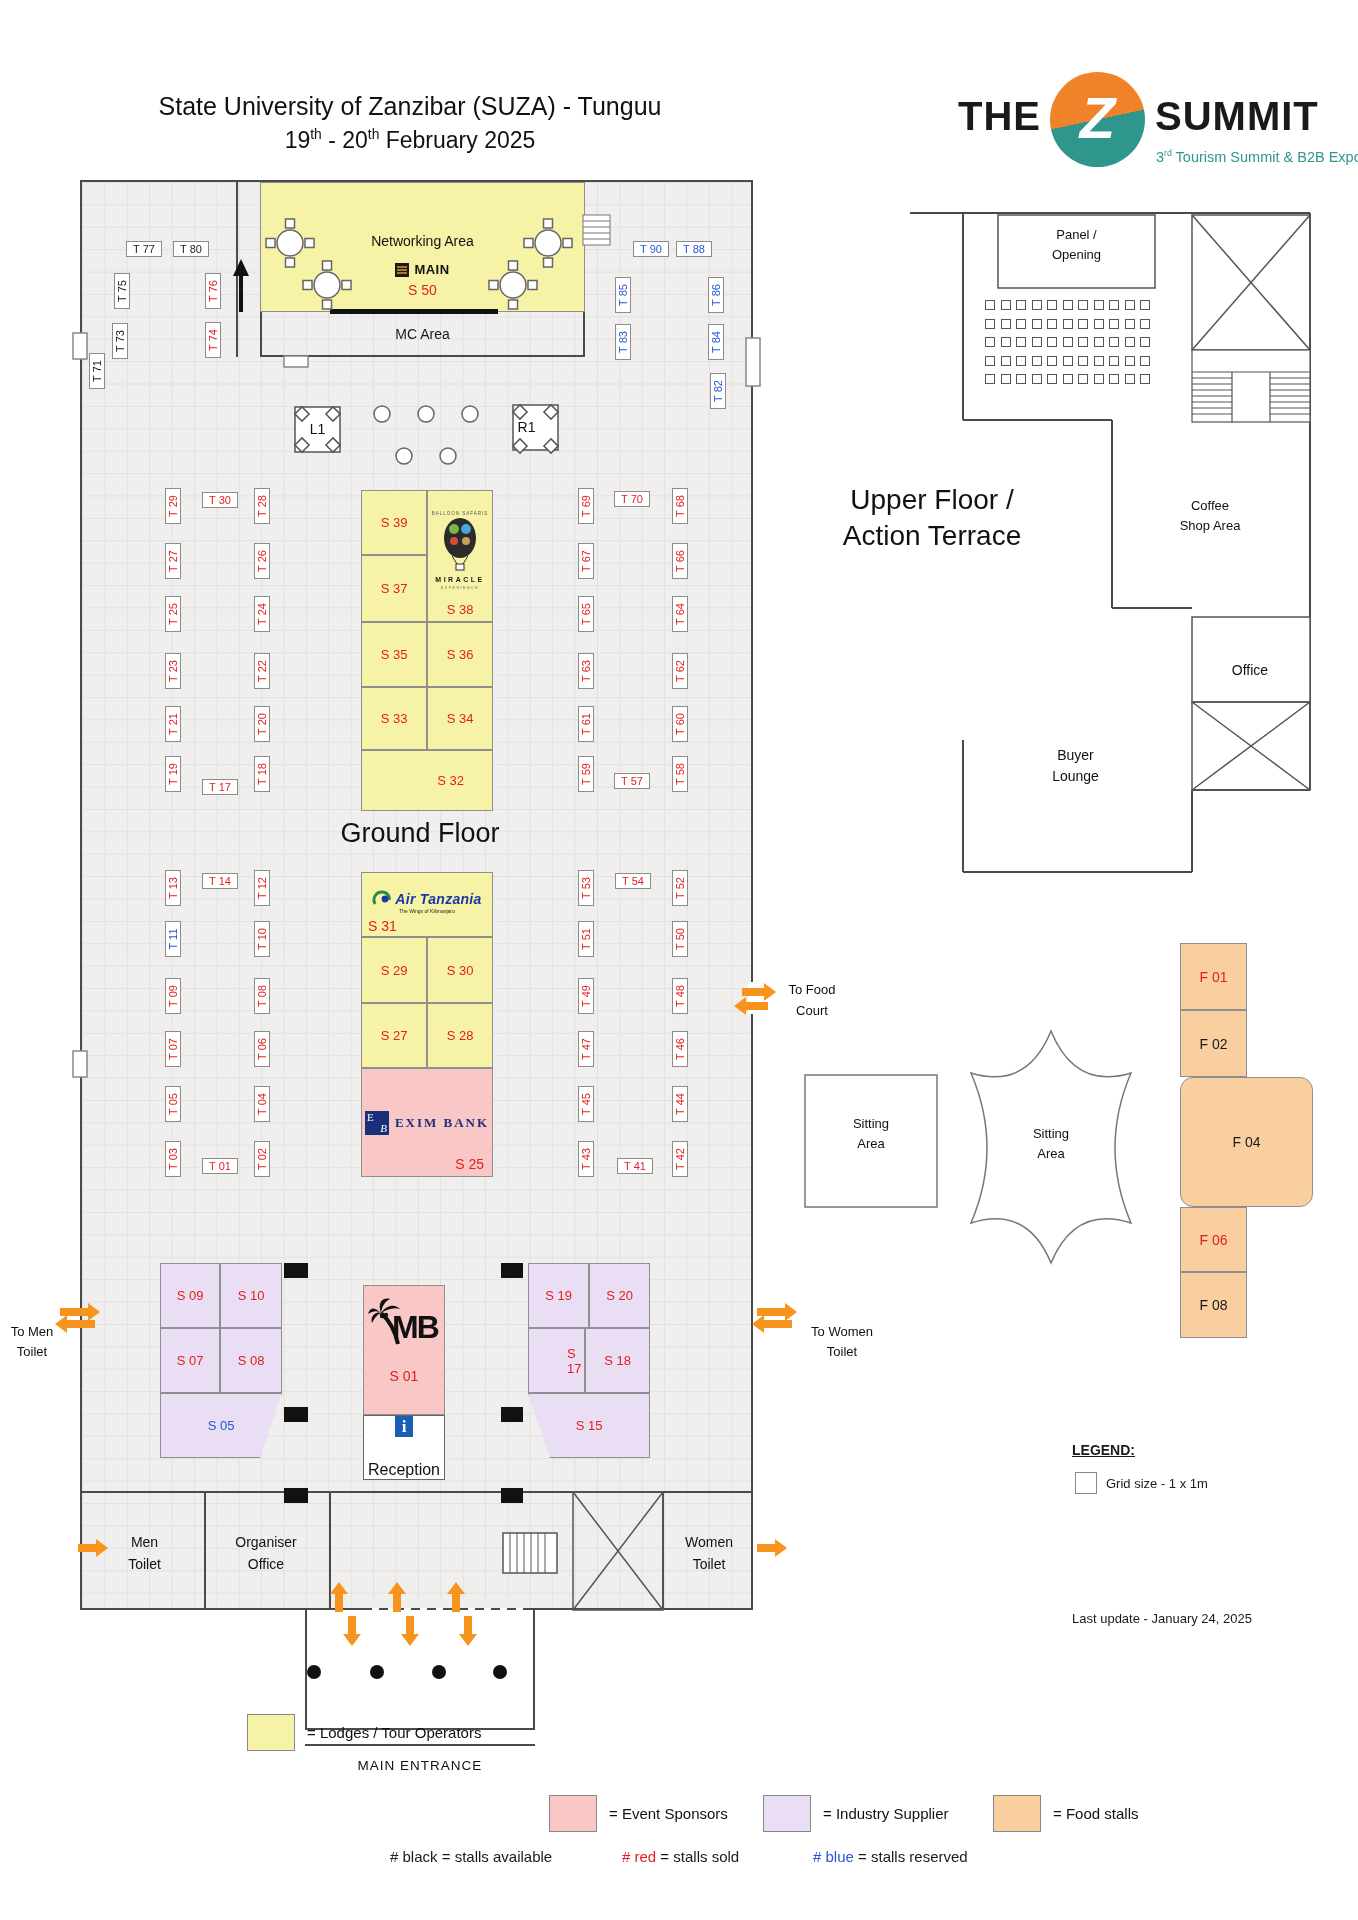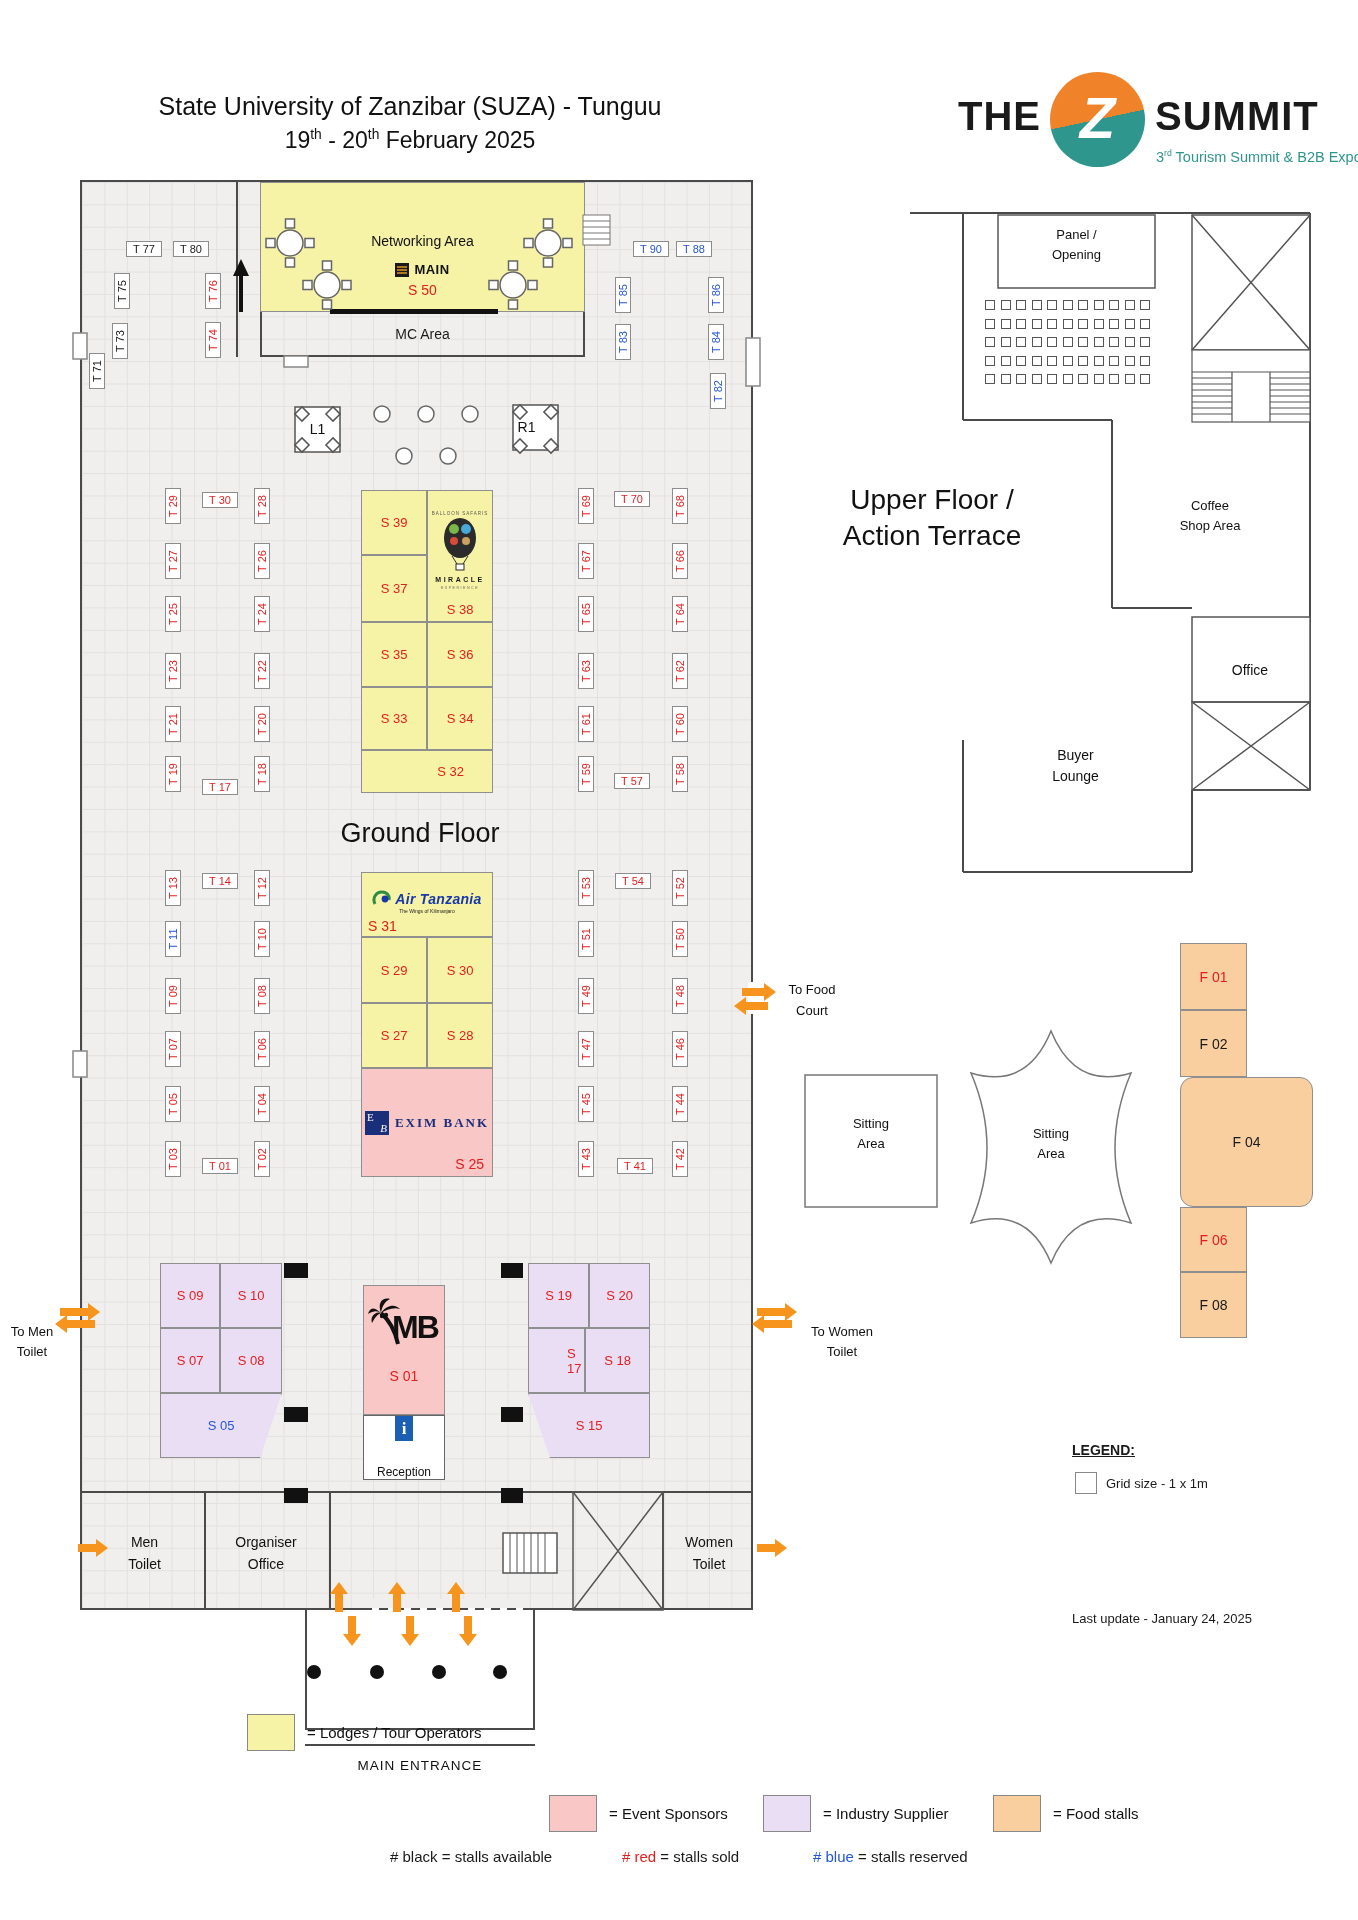--- a/index.html
+++ b/index.html
@@ -53,21 +53,21 @@
   #mc-area{position:absolute;left:260px;top:312px;width:325px;height:45px;border-left:2px solid var(--wall);
     border-right:2px solid var(--wall);border-bottom:2px solid var(--wall);box-sizing:border-box;
     display:flex;align-items:center;justify-content:center;font-size:14px;z-index:2;}
   .slabel-bl{position:absolute;left:6px;bottom:2px;}
   .slabel-br{position:absolute;right:8px;bottom:4px;font-size:14px;}
   .slabel-b{position:absolute;left:0;bottom:4px;width:100%;text-align:center;}
   #reception-box{position:absolute;left:363px;top:1415px;width:82px;height:65px;background:#fff;border:1px solid #666;
     box-sizing:border-box;display:flex;flex-direction:column;align-items:center;justify-content:center;gap:3px;z-index:2;}
   #reception-box .info{width:18px;height:25px;background:#1a5fb4;color:#fff;display:flex;align-items:center;justify-content:center;
     font-family:"Liberation Serif",serif;font-weight:bold;font-size:17px;}
-  #reception-box .rlabel{font-size:12px;color:#111;margin-top:21px;}
+  #reception-box .rlabel{font-size:16px;color:#111;margin-top:21px;}
   .exim-row{display:flex;align-items:center;gap:6px;}
   .exim-box{width:24px;height:24px;background:#1a2f7a;color:#fff;font-family:"Liberation Serif",serif;
     font-size:11px;line-height:11px;padding:1px 2px;box-sizing:border-box;}
   .exim-name{font-family:"Liberation Serif",serif;font-weight:bold;letter-spacing:2px;font-size:13px;color:#1a2f7a;}
   .air-wrap{display:flex;flex-direction:column;align-items:center;margin-top:-6px;}
   .air-name{font-style:italic;font-weight:800;font-size:14px;color:#1839a8;letter-spacing:.3px;}
   .air-tag{font-size:5px;color:#222;}
   #legend-head{position:absolute;left:1072px;top:1442px;font-size:14px;font-weight:bold;text-decoration:underline;z-index:4;}
   #grid-box{position:absolute;left:1075px;top:1472px;width:22px;height:22px;background:#fff;border:1px solid #888;box-sizing:border-box;z-index:4;}
   #grid-note{position:absolute;left:1106px;top:1476px;font-size:13px;z-index:4;}
@@ -430,21 +430,21 @@
     </div>
     <div class="s-stall ty-l" style="left: 361px; top: 687px; width: 66px; height: 63px;">
       <span class="st-s">S 33</span>
     </div>
     <div class="s-stall ty-l" style="left: 427px; top: 622px; width: 66px; height: 65px;">
       <span class="st-s">S 36</span>
     </div>
     <div class="s-stall ty-l" style="left: 427px; top: 687px; width: 66px; height: 63px;">
       <span class="st-s">S 34</span>
     </div>
-    <div class="s-stall ty-l" style="left: 361px; top: 750px; width: 132px; height: 43px; padding-left: 47px;">
+    <div class="s-stall ty-l" style="left: 361px; top: 750px; width: 132px; height: 61px; padding-left: 47px;">
       <span class="st-s">S 32</span>
     </div>
     <div class="s-stall ty-l" style="left: 361px; top: 937px; width: 66px; height: 66px;">
       <span class="st-s">S 29</span>
     </div>
     <div class="s-stall ty-l" style="left: 427px; top: 937px; width: 66px; height: 66px;">
       <span class="st-s">S 30</span>
     </div>
     <div class="s-stall ty-l" style="left: 361px; top: 1003px; width: 66px; height: 65px;">
       <span class="st-s">S 27</span>

